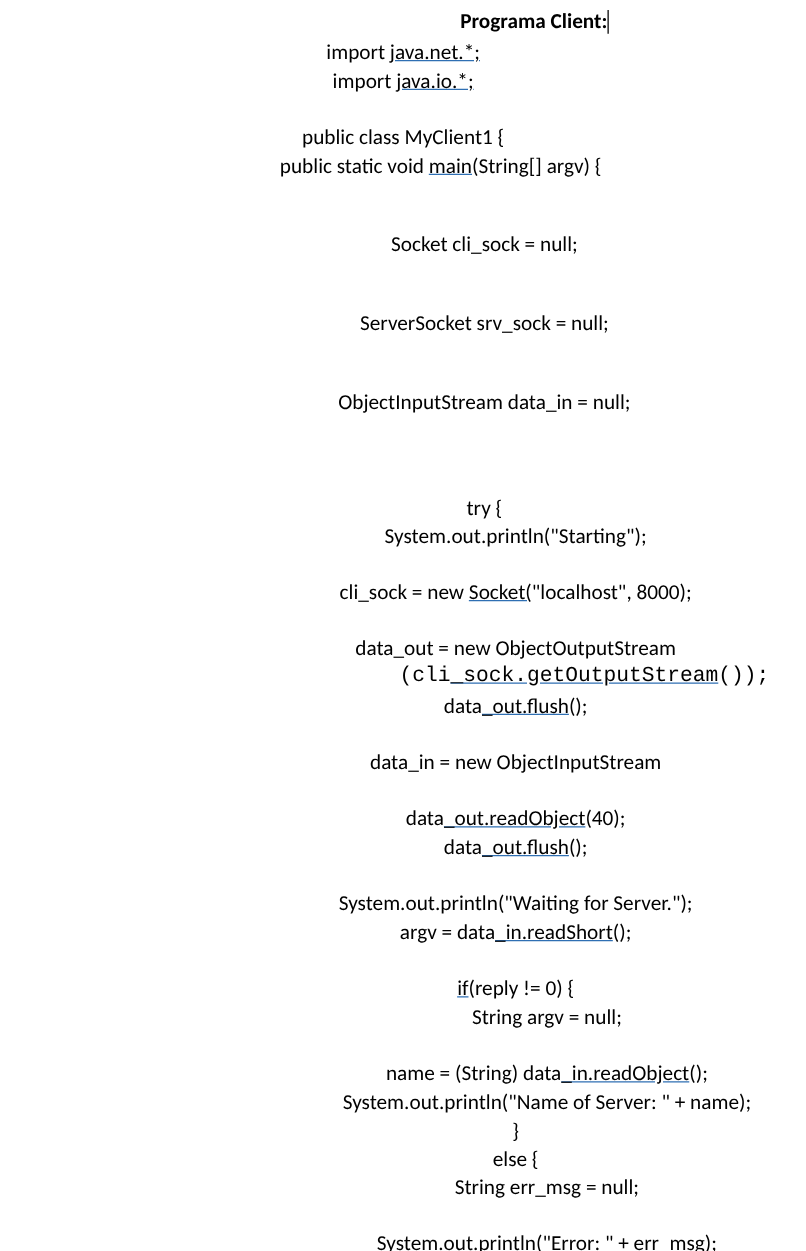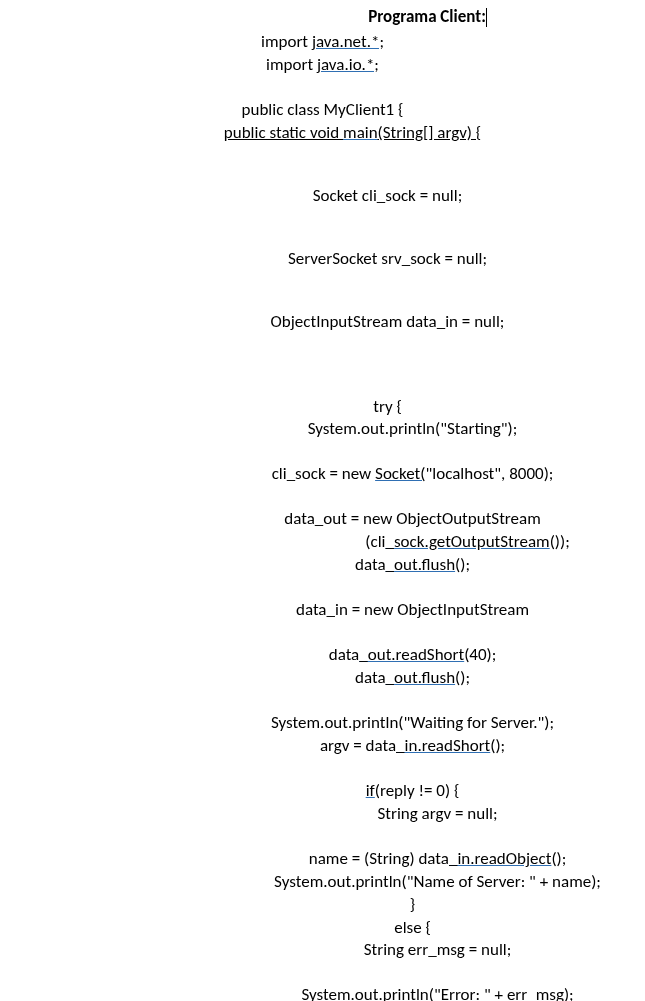--- a/index.html
+++ b/index.html
@@ -31,25 +31,25 @@
   }
   .line {
     white-space: pre;
     text-align: center;
   }
   .u {
     text-decoration: underline;
     text-decoration-color: #2f6fb3;
   }
   .indent1 { padding-left: 0px; }
-  .indent2 { padding-left: 60px; text-decoration: underline; }
+  .indent2 { padding-left: 60px; }
   .indent3 { padding-left: 130px; margin-top: 40px; }
   .indent4 { padding-left: 180px; }
   .indent5 { padding-left: 230px; }
-  .indent6 { padding-left: 290px; }
+  .indent6 { padding-left: 290px; font-family: Liberation Mono, monospace; }
   .spacer { height: 22px; }
 </style>
 </head>
 <body>
 
 <div class="page">
 
   <div class="title">
     <span>Programa Client:</span><span class="cursor"></span>
   </div>
@@ -80,21 +80,21 @@
   <div class="line indent4">data_out = new ObjectOutputStream</div>
   <div class="line indent6"><span>(cli</span><span class="u">_sock.getOutputStream</span><span>());</span></div>
   <div class="line indent4"><span>data</span><span class="u">_out.flush</span><span>();</span></div>
 
   <div class="spacer"></div>
 
   <div class="line indent4">data_in = new ObjectInputStream</div>
 
   <div class="spacer"></div>
 
-  <div class="line indent4"><span>data</span><span class="u">_out.readShort</span><span>(40);</span></div>
+  <div class="line indent4"><span>data</span><span class="u">_out.readObject</span><span>(40);</span></div>
   <div class="line indent4"><span>data</span><span class="u">_out.flush</span><span>();</span></div>
 
   <div class="spacer"></div>
 
   <div class="line indent4">System.out.println("Waiting for Server.");</div>
   <div class="line indent4"><span>argv = data</span><span class="u">_in.readShort</span><span>();</span></div>
 
   <div class="spacer"></div>
 
   <div class="line indent4"><span class="u">if</span><span>(reply != 0) {</span></div>

